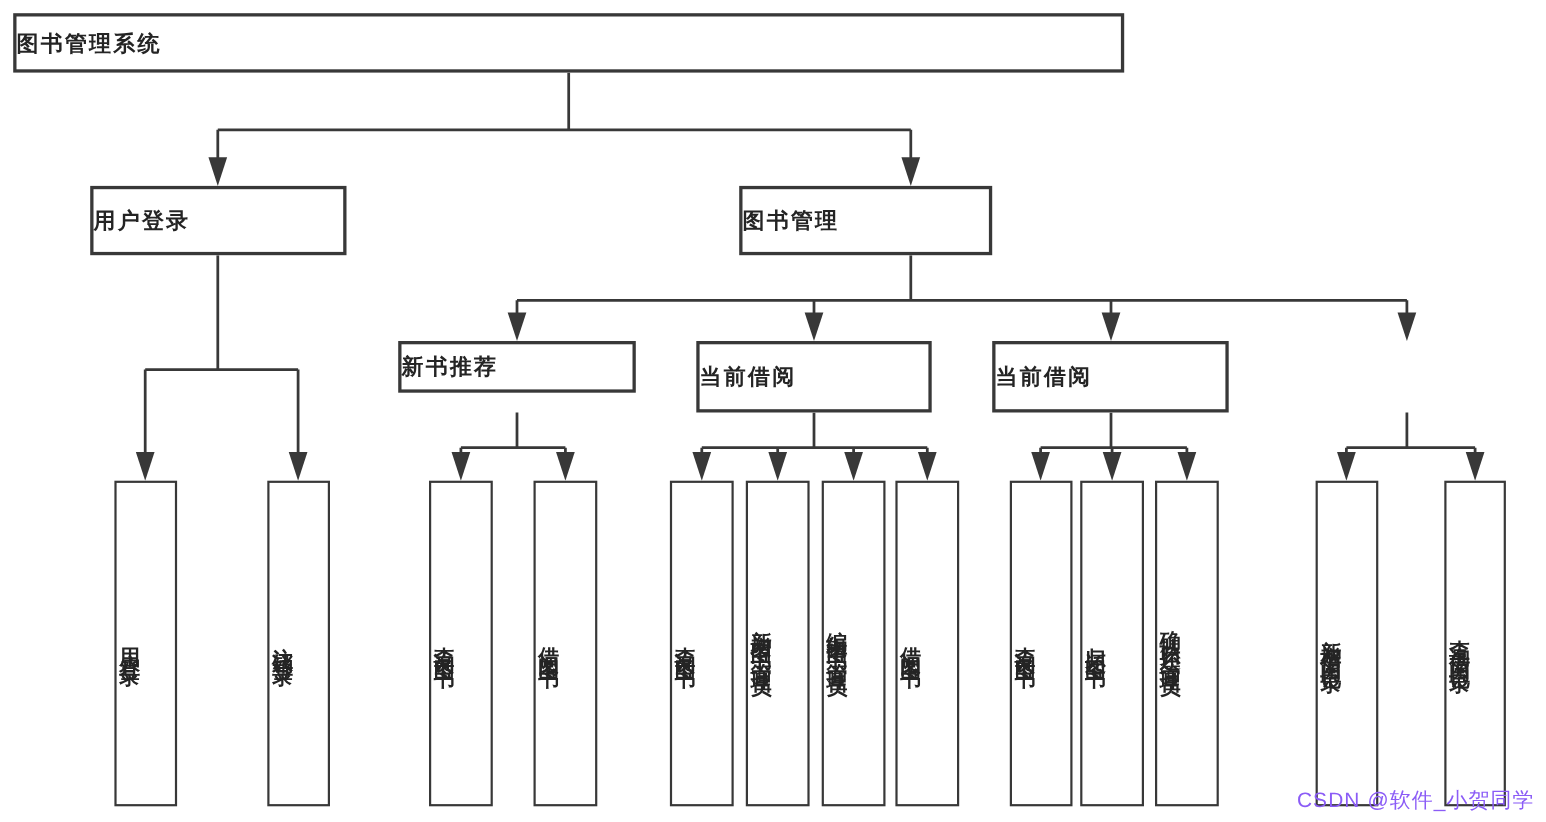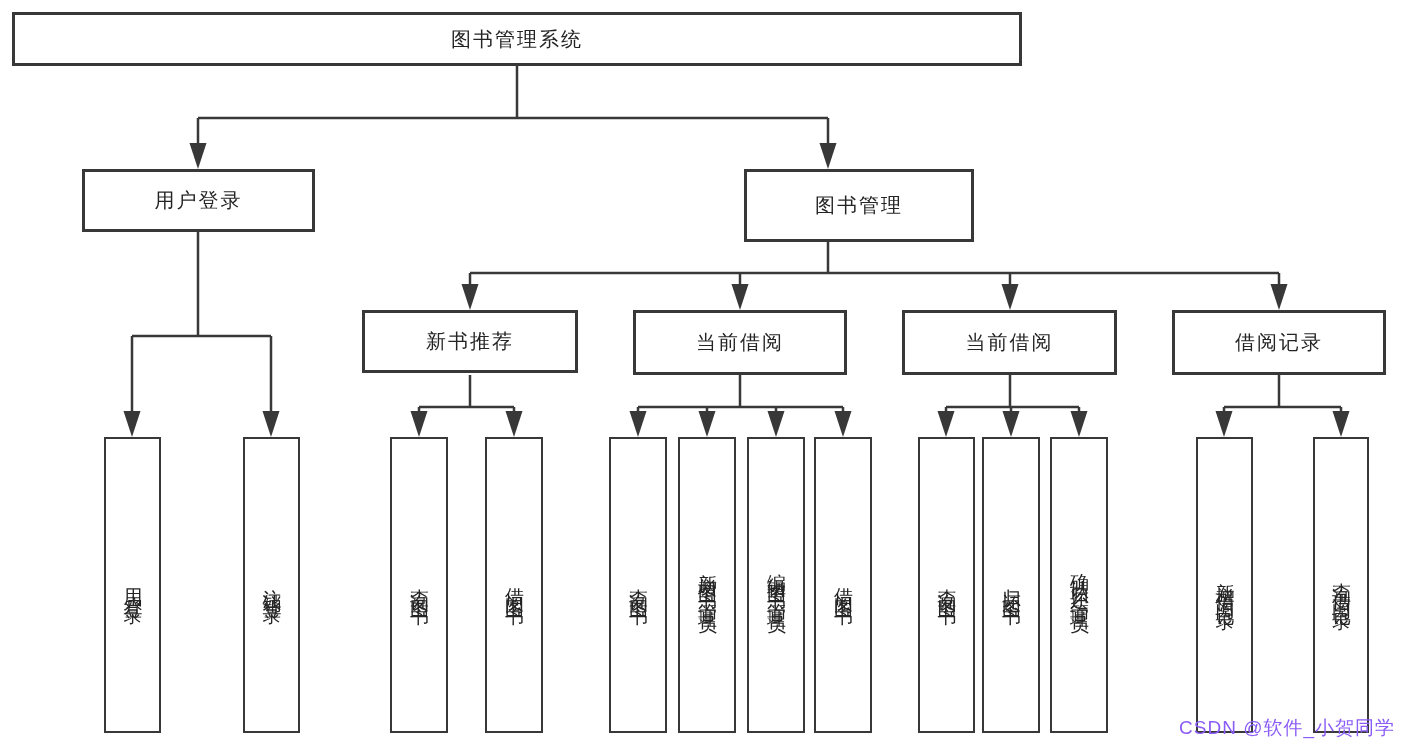--- a/index.html
+++ b/index.html
@@ -3,22 +3,23 @@
 <meta charset="utf-8">
 <style>
   html,body { margin:0; padding:0; background:#fff; }
   .canvas {
     position:relative; width:1405px; height:747px; background:#fff;
     font-family:"Liberation Sans","DejaVu Sans",sans-serif; overflow:hidden;
   }
   .connectors { position:absolute; left:0; top:0; z-index:1; }
   .box {
     position:absolute; background:#fff; border:3px solid #383838;
-    box-sizing:border-box; display:flex; align-items:center; justify-content:center;
+    box-sizing:border-box; display:flex; align-items:center; justify-content:flex-start;
     z-index:2;
+    font-weight:bold;
   }
   .leaf { border-width:2px; }
   .hlabel {
     font-size:20px; color:#242424; letter-spacing:2px; white-space:nowrap;
   }
   .vlabel {
     writing-mode:vertical-rl; text-orientation:mixed;
     font-size:19px; color:#242424; letter-spacing:6px; line-height:1.1;
     white-space:nowrap;
   }
@@ -75,35 +76,32 @@
     </g>
   </svg>
 
   <div class="box" style="left:12px;top:12px;width:1010px;height:54px;">
     <span class="hlabel">图书管理系统</span>
   </div>
 
   <div class="box" style="left:82px;top:169px;width:233px;height:63px;">
     <span class="hlabel">用户登录</span>
   </div>
-  <div class="box" style="left:744px;top:169px;width:230px;height:73px;">
+  <div class="box" style="left:672px;top:169px;width:230px;height:63px;">
     <span class="hlabel">图书管理</span>
   </div>
 
-  <div class="box" style="left:362px;top:310px;width:216px;height:63px;">
+  <div class="box" style="left:362px;top:310px;width:216px;height:47px;">
     <span class="hlabel">新书推荐</span>
   </div>
   <div class="box" style="left:633px;top:310px;width:214px;height:65px;">
     <span class="hlabel">当前借阅</span>
   </div>
   <div class="box" style="left:902px;top:310px;width:215px;height:65px;">
     <span class="hlabel">当前借阅</span>
-  </div>
-  <div class="box" style="left:1172px;top:310px;width:214px;height:65px;">
-    <span class="hlabel">借阅记录</span>
   </div>
 
   <div class="box leaf" style="left:104px;top:437px;width:57px;height:296px;">
     <span class="vlabel">用户登录</span>
   </div>
   <div class="box leaf" style="left:243px;top:437px;width:57px;height:296px;">
     <span class="vlabel">注销登录</span>
   </div>
 
   <div class="box leaf" style="left:390px;top:437px;width:58px;height:296px;">

